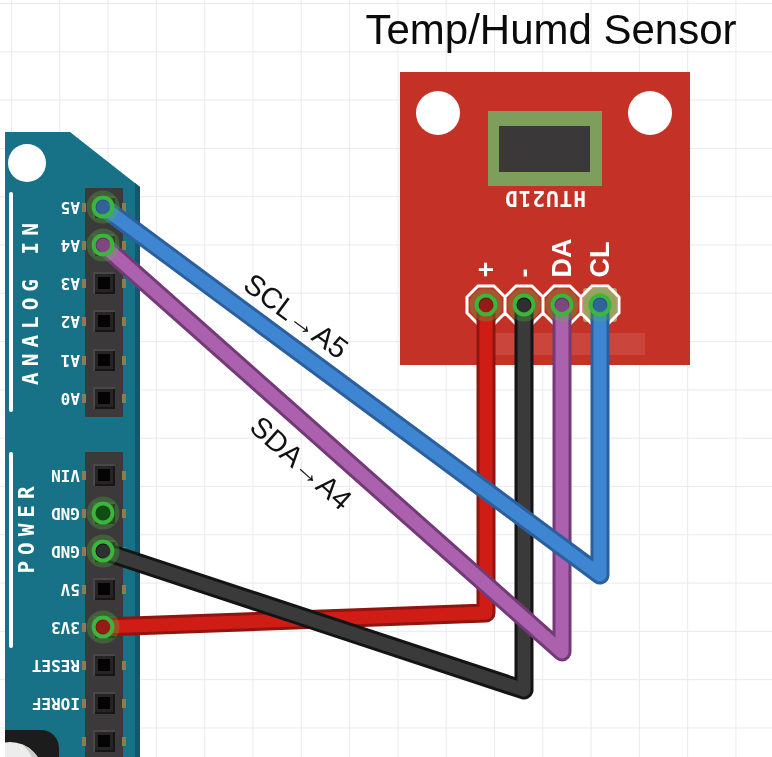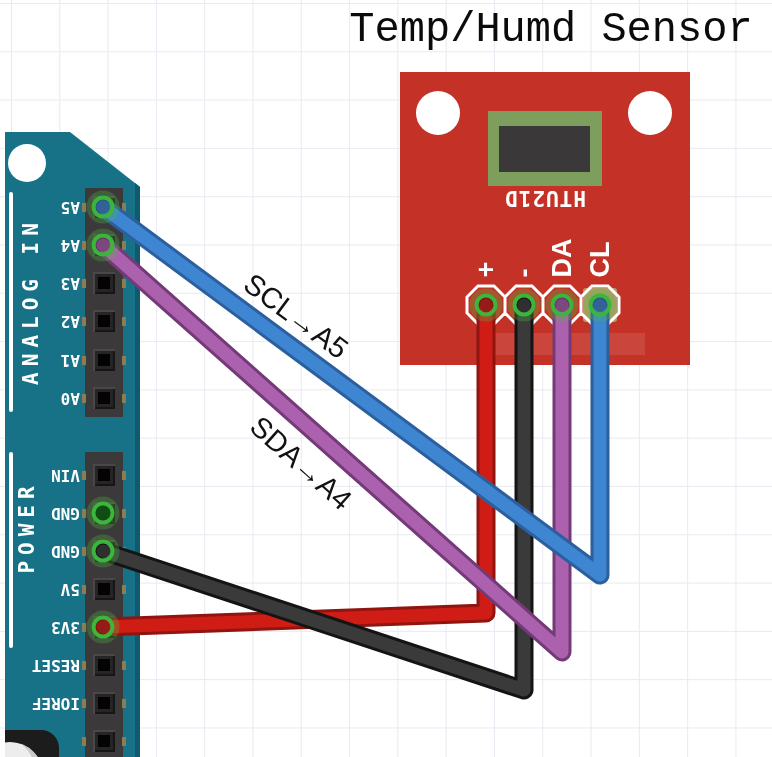--- a/index.html
+++ b/index.html
@@ -11,21 +11,21 @@
       linear-gradient(to bottom, var(--c-grid,#e8eaf2) 1px, transparent 1px);
     background-size:48.3px 48.3px;
     background-position:11px 3px;
     font-family:"Liberation Sans", sans-serif;
   }
   .abs{position:absolute;}
   
   #title{
     left:330px;top:4px;width:442px;height:52px;
     font-size:42px;line-height:52px;color:#0b0b0b;text-align:center;
-    white-space:nowrap;z-index:3;font-family:Liberation Mono, monospace;
+    white-space:nowrap;z-index:3;
   }
   
   #sensor-board{left:400px;top:72px;width:290px;height:293px;
     background:var(--c-pcb_red,#c43126);z-index:1;}
   .hole{width:44px;height:44px;border-radius:50%;background:#fff;}
   #sensor-hole-left{left:16px;top:19px;}
   #sensor-hole-right{left:228px;top:19px;}
   #chip-frame{left:88px;top:39px;width:114px;height:75px;background:var(--c-frame_green,#7e9e5e);}
   #chip{left:11px;top:15px;width:91px;height:46px;background:var(--c-chip_dark,#3a3838);}
   #chip-label{left:90px;top:114px;width:110px;height:24px;

